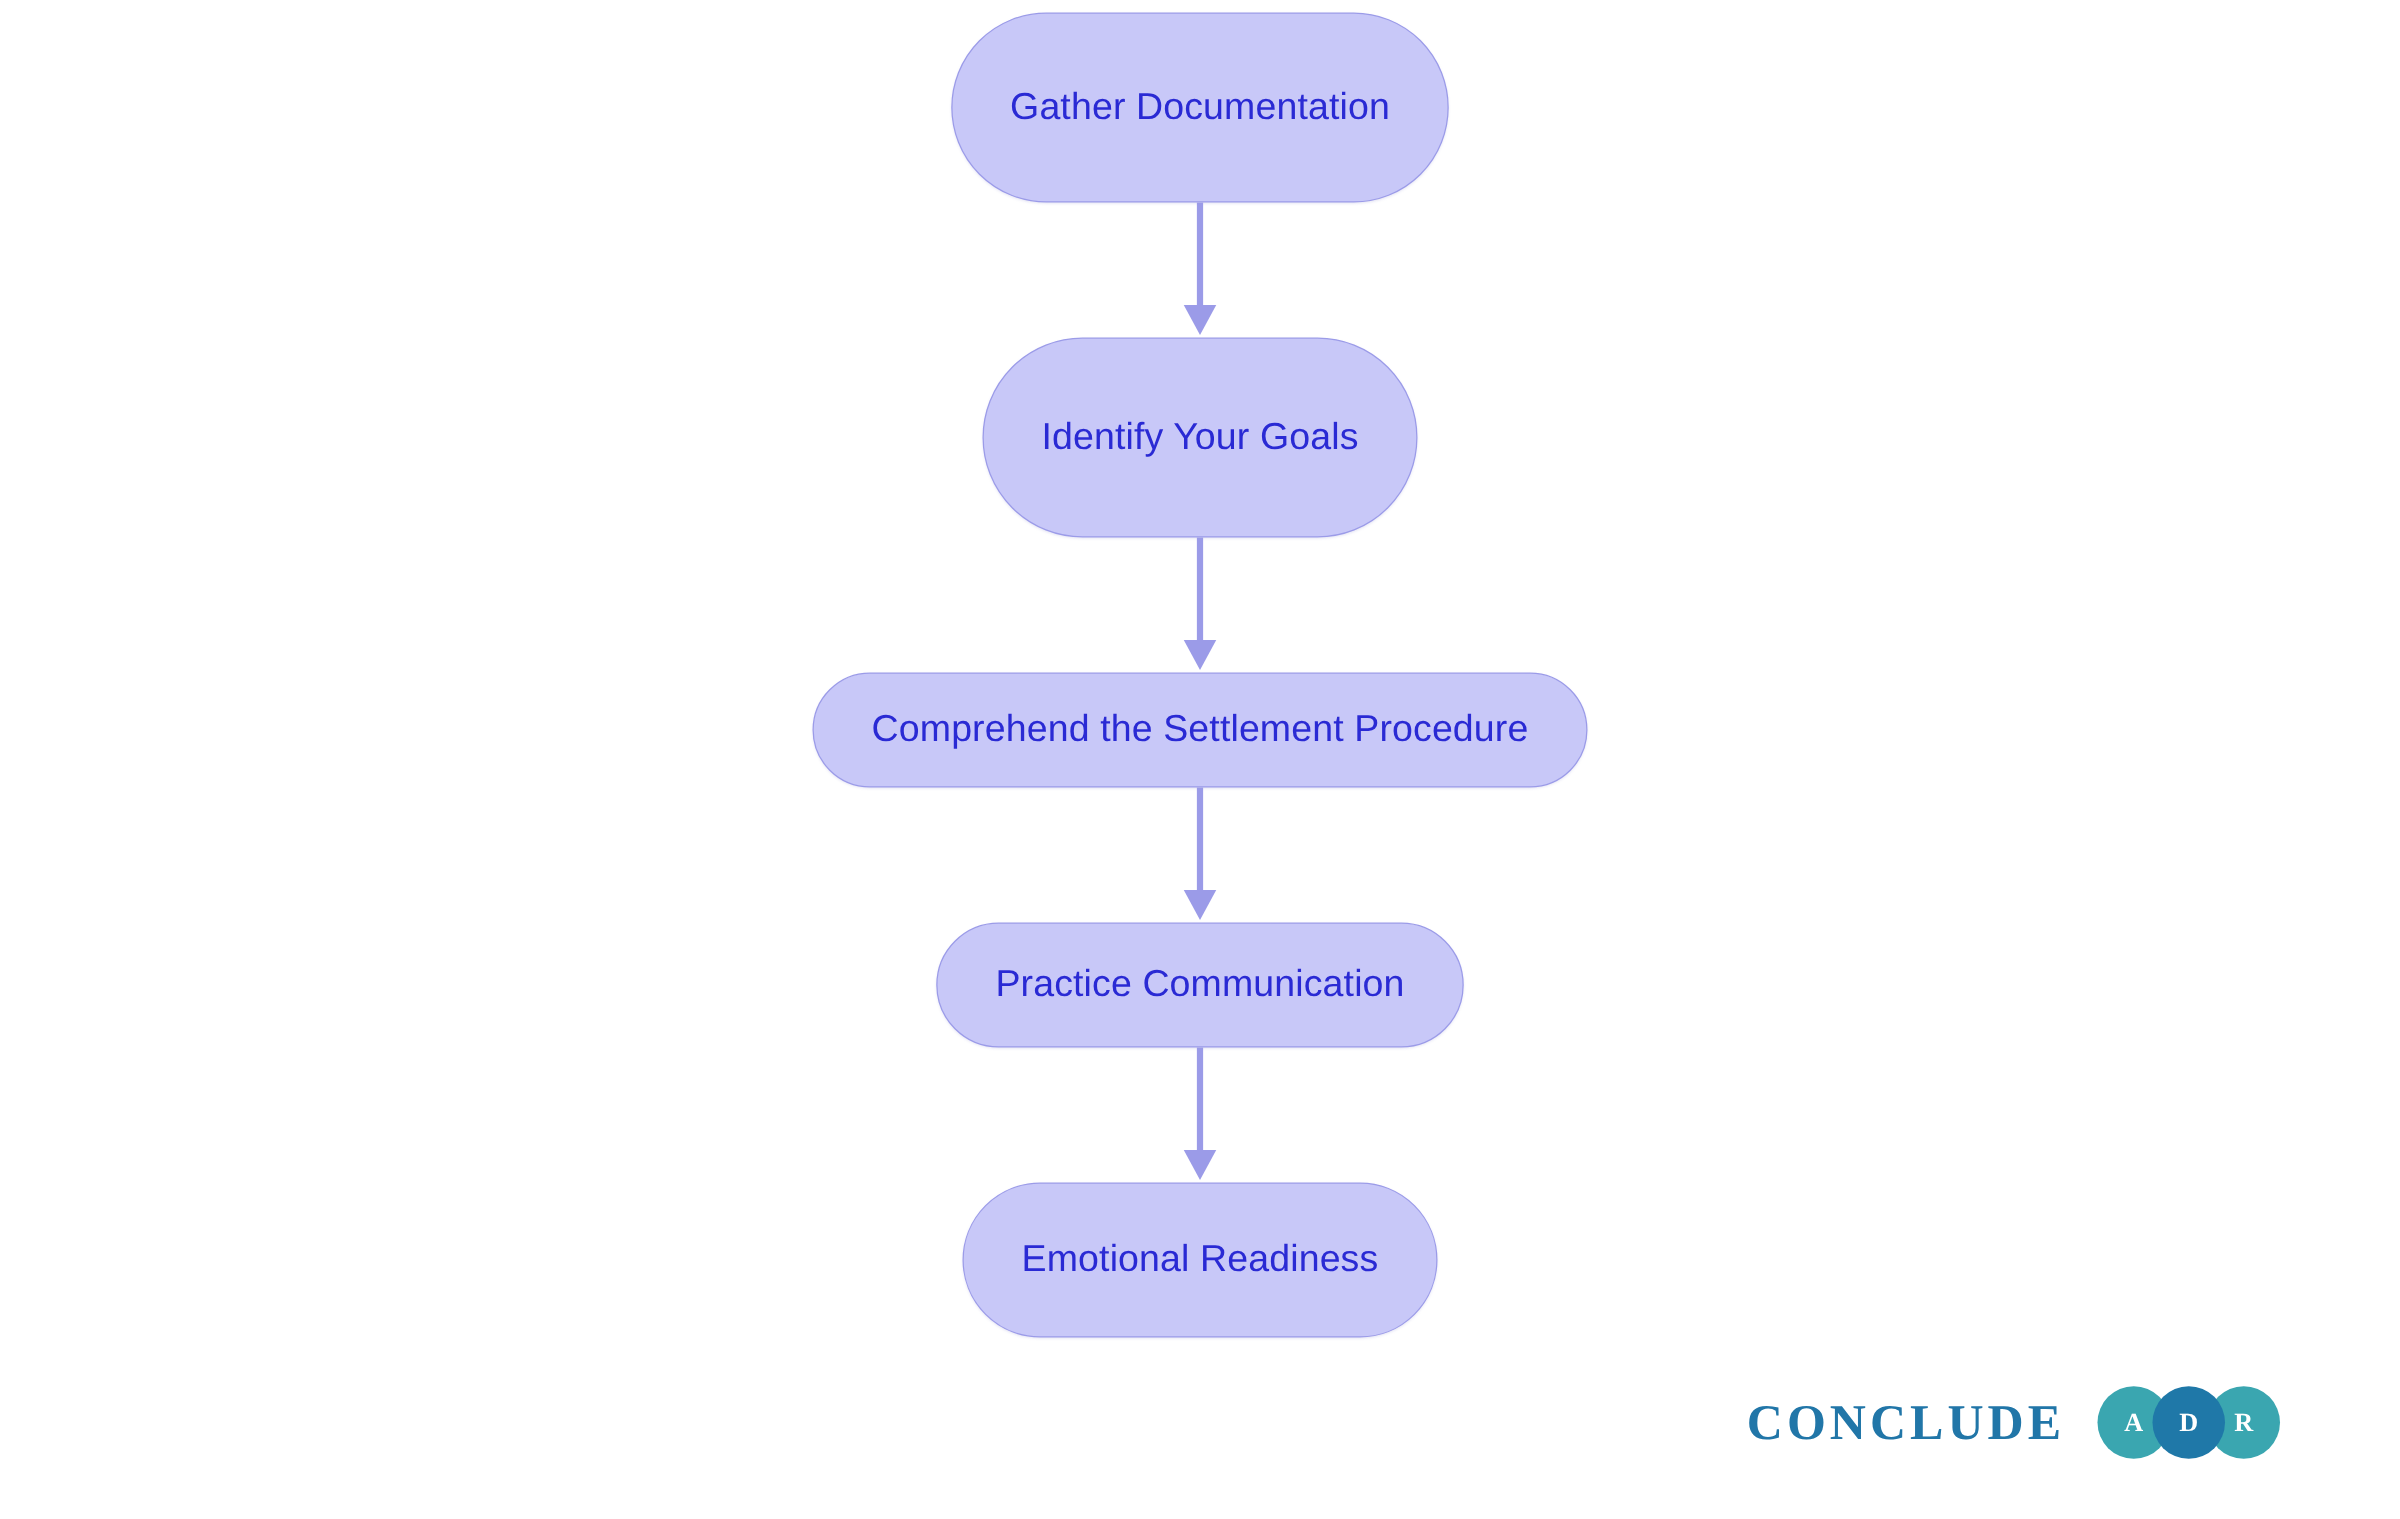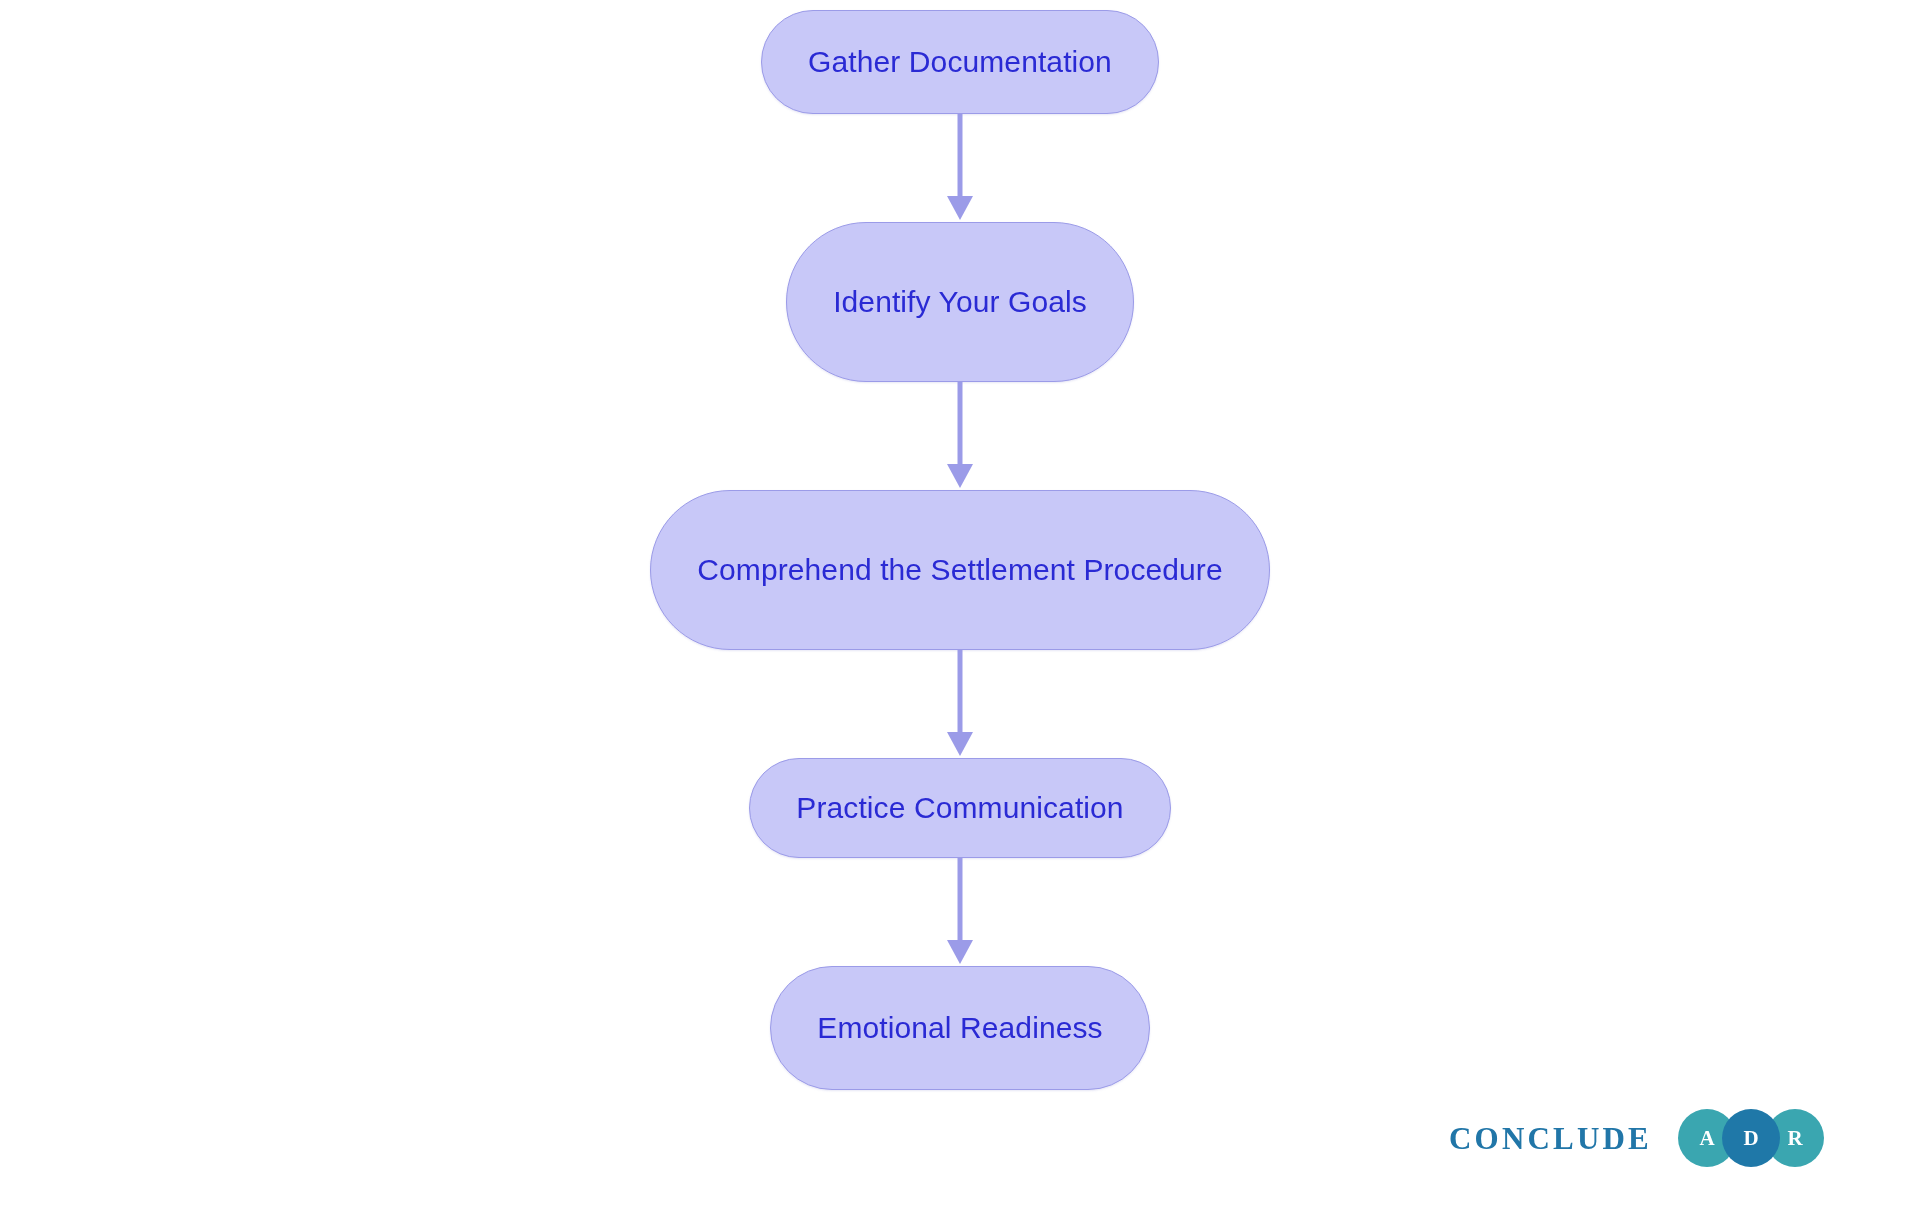--- a/index.html
+++ b/index.html
@@ -52,23 +52,23 @@
   .node-label {
     color: #2a2ad4;
     font-family: "Liberation Sans", sans-serif;
     font-size: 30px;
     font-weight: 400;
     letter-spacing: 0.1px;
     white-space: nowrap;
     line-height: 1;
   }
 
-  .node-1 { height: 104px; }
+  .node-1 { height: 152px; }
   .node-2 { height: 160px; }
-  .node-3 { height: 160px; }
+  .node-3 { height: 92px; }
   .node-4 { height: 100px; }
   .node-5 { height: 124px; align-items: center; }
 
   
   .connector {
     position: relative;
     width: 60px;
     height: 108px;
     display: flex;
     justify-content: center;
@@ -83,21 +83,21 @@
     position: absolute;
     right: 96px;
     bottom: 48px;
     display: flex;
     align-items: center;
     gap: 26px;
   }
   .brand-wordmark {
     color: #2176a8;
     font-family: "Liberation Serif", serif;
-    font-size: 31px;
+    font-size: 40px;
     font-weight: 700;
     letter-spacing: 3.2px;
     line-height: 1;
   }
   .brand-dots {
     position: relative;
     display: flex;
     align-items: center;
     height: 58px;
   }

